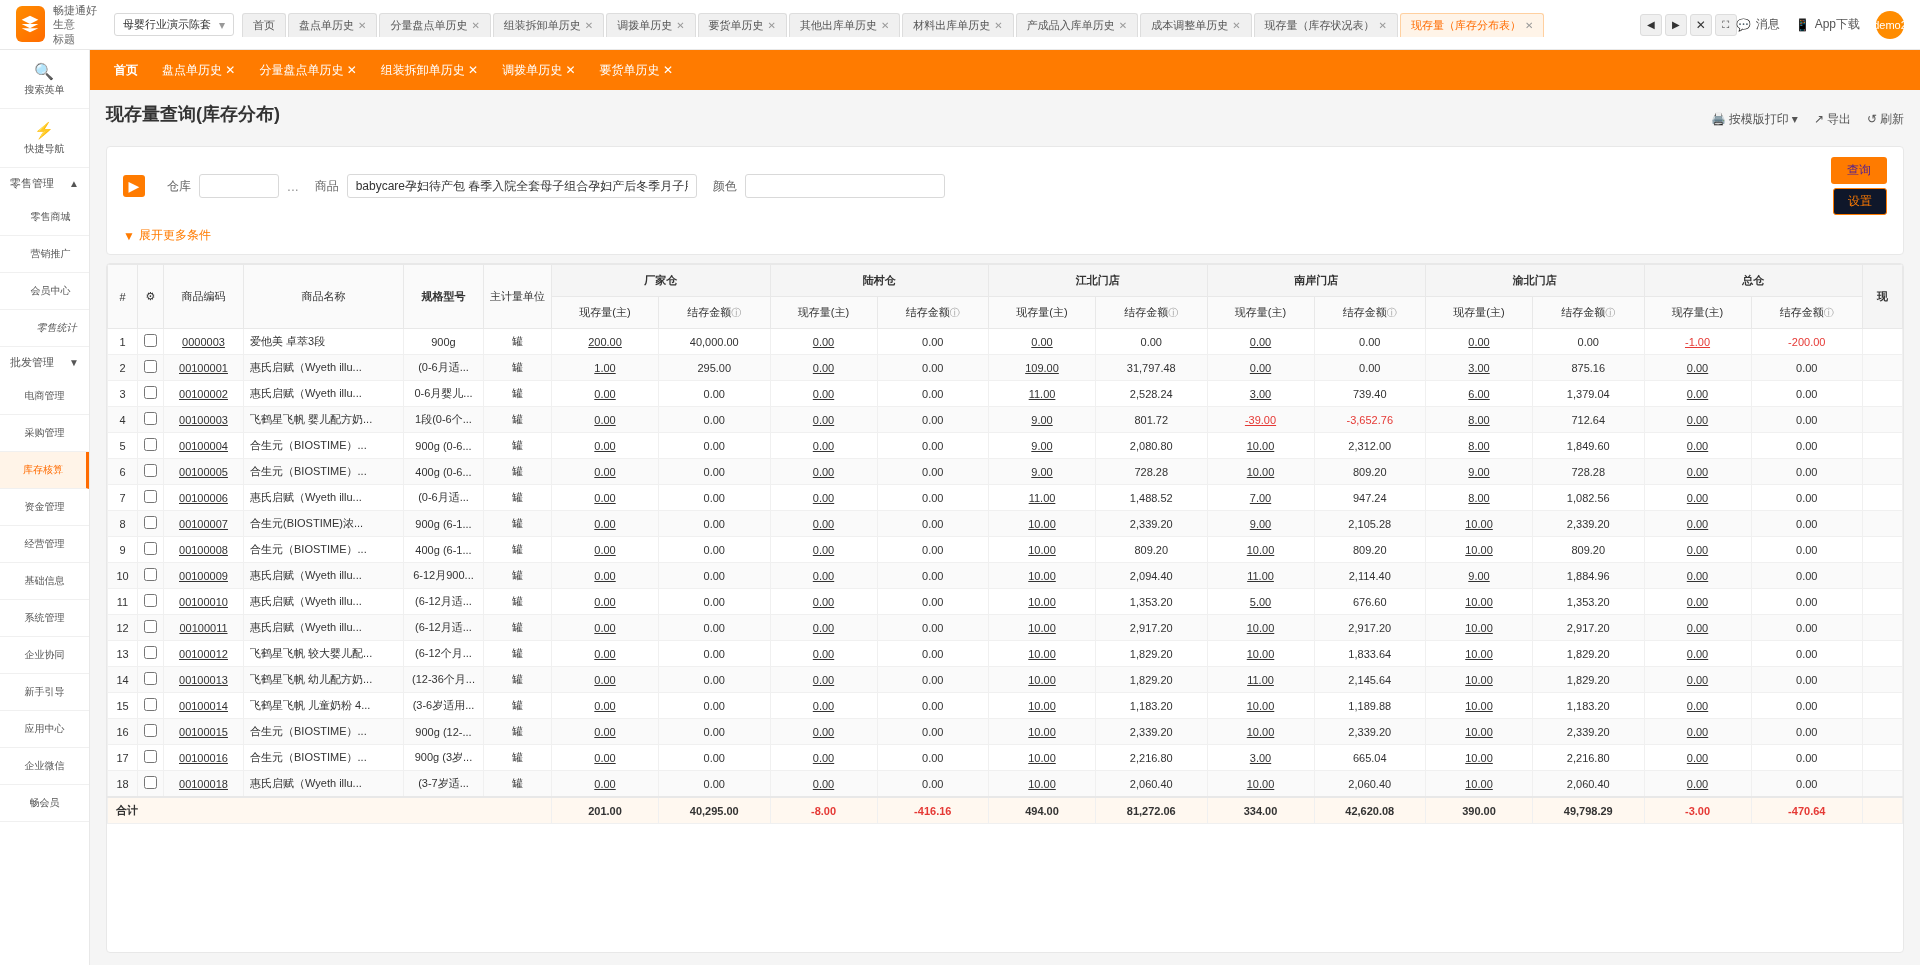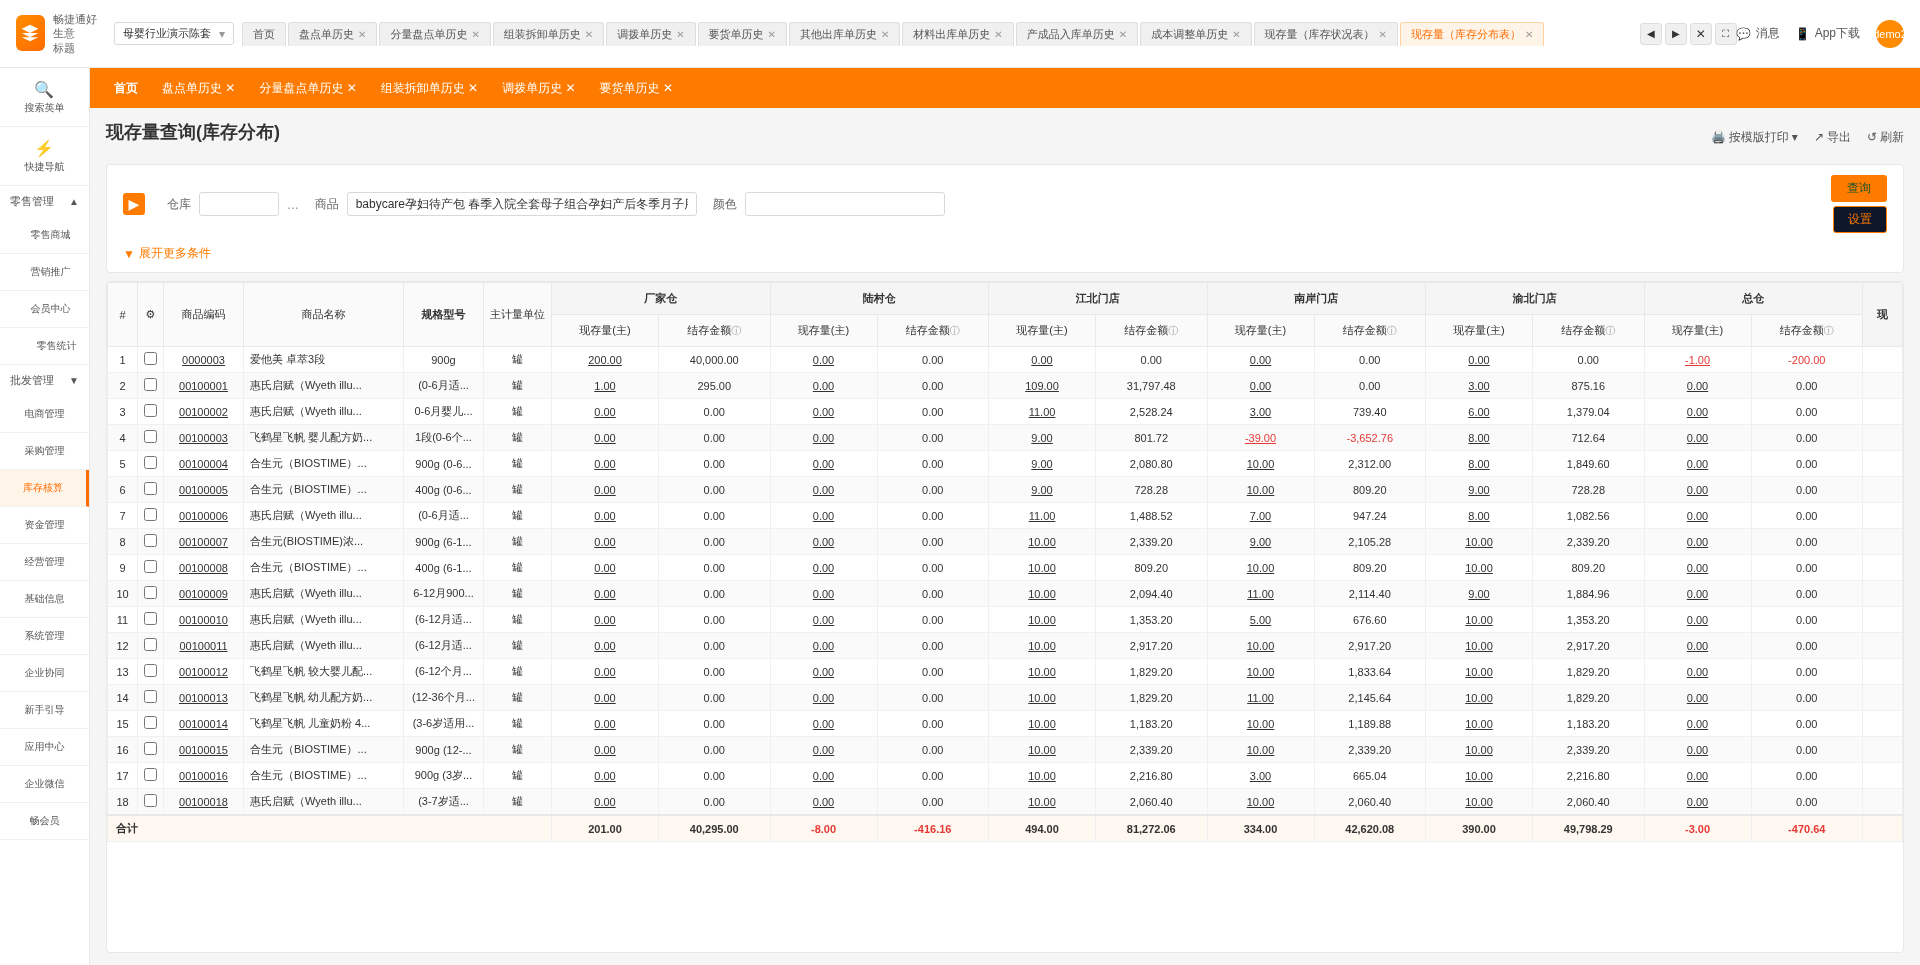--- a/index.html
+++ b/index.html
@@ -2,21 +2,21 @@
 <html><head>
   <meta charset="utf-8">
   <style>
     * { box-sizing: border-box; margin: 0; padding: 0; }
     body { font-family: 'Microsoft YaHei', Arial, sans-serif; font-size: 12px; background: #f5f5f5; color: #333; overflow: hidden; }
 
     
     .app-container { display: flex; flex-direction: column; height: 965px; width: 1920px; }
 
     
-    .top-bar { background: #fff; height: 68px; display: flex; align-items: center; border-bottom: 1px solid #e8e8e8; padding: 0 16px; flex-shrink: 0; }
+    .top-bar { background: #fff; height: 50px; display: flex; align-items: center; border-bottom: 1px solid #e8e8e8; padding: 0 16px; flex-shrink: 0; }
     .logo-area { display: flex; align-items: center; gap: 8px; width: 90px; }
     .logo-icon { width: 36px; height: 36px; background: linear-gradient(135deg, #ff8c00, #ff6b00); border-radius: 6px; display: flex; align-items: center; justify-content: center; }
     .logo-icon svg { width: 20px; height: 20px; fill: white; }
     .logo-text { font-size: 11px; color: #666; line-height: 1.3; }
     .top-nav-tabs { display: flex; flex: 1; overflow: hidden; gap: 2px; margin: 0 8px; }
     .top-nav-tab { background: #f0f0f0; border-radius: 3px 3px 0 0; padding: 4px 10px; font-size: 11px; color: #555; display: flex; align-items: center; gap: 4px; cursor: pointer; white-space: nowrap; border: 1px solid #ddd; border-bottom: none; flex-shrink: 0; }
     .top-nav-tab.active { background: #fff4e8; color: #ff6b00; border-color: #ffd0a0; }
     .top-nav-tab .close-x { color: #999; font-size: 10px; cursor: pointer; }
     .tab-nav-arrow { width: 22px; height: 22px; background: #f0f0f0; border: 1px solid #ddd; border-radius: 3px; display: flex; align-items: center; justify-content: center; cursor: pointer; font-size: 10px; }
     .close-all-btn { width: 22px; height: 22px; background: #f0f0f0; border: 1px solid #ddd; border-radius: 3px; display: flex; align-items: center; justify-content: center; cursor: pointer; font-size: 12px; }
@@ -48,21 +48,21 @@
     
     .page-content { flex: 1; padding: 12px 16px; overflow: hidden; display: flex; flex-direction: column; }
     .page-title { font-size: 18px; font-weight: bold; color: #333; margin-bottom: 10px; }
     .search-field { display: flex; align-items: center; gap: 8px; }
     .search-label { color: #666; font-size: 12px; white-space: nowrap; }
     .search-input { border: 1px solid #d9d9d9; border-radius: 3px; padding: 4px 8px; font-size: 12px; width: 80px; }
     .search-input-wide { border: 1px solid #d9d9d9; border-radius: 3px; padding: 4px 8px; font-size: 12px; width: 350px; color: #333; }
     .search-input-color { border: 1px solid #d9d9d9; border-radius: 3px; padding: 4px 8px; font-size: 12px; width: 200px; }
     .dots-btn { color: #999; cursor: pointer; font-size: 14px; }
     .expand-conditions { display: flex; align-items: center; gap: 4px; color: #ff7b00; cursor: pointer; font-size: 12px; margin-top: 6px; }
-    .btn-query { background: #ff7b00; color: #14532d; border: none; border-radius: 3px; padding: 5px 16px; cursor: pointer; font-size: 12px; }
+    .btn-query { background: #ff7b00; color: #4c1d95; border: none; border-radius: 3px; padding: 5px 16px; cursor: pointer; font-size: 12px; }
     .btn-setting { background: #0f172a; color: #ff7b00; border: 1px solid #ff7b00; border-radius: 3px; padding: 4px 14px; cursor: pointer; font-size: 12px; }
     .action-link { display: flex; align-items: center; gap: 3px; color: #555; cursor: pointer; font-size: 12px; }
 
     
     .table-wrapper { flex: 1; overflow: auto; background: #fff; border: 1px solid #e8e8e8; border-radius: 4px; }
     table { width: 100%; border-collapse: collapse; font-size: 12px; }
     thead { background: #fafafa; }
     thead tr { border-bottom: 1px solid #e8e8e8; }
     th { padding: 8px 6px; text-align: center; font-weight: normal; color: #333; border: 1px solid #e8e8e8; white-space: nowrap; font-size: 11px; position: sticky; top: 0; background: #fafafa; z-index: 2; }
     th.group-header { background: #f5f5f5; font-weight: bold; }
@@ -191,21 +191,21 @@
       </div>
       <div class="sidebar-item" style="padding-left:16px;">
         <div class="sidebar-label">零售商城</div>
       </div>
       <div class="sidebar-item" style="padding-left:16px;font-family:Liberation Serif, serif;">
         <div class="sidebar-label">营销推广</div>
       </div>
       <div class="sidebar-item" style="padding-left:16px;">
         <div class="sidebar-label">会员中心</div>
       </div>
-      <div class="sidebar-item" style="padding-left:28px;">
+      <div class="sidebar-item" style="padding-left:28px;font-style:italic;">
         <div class="sidebar-label">零售统计</div>
       </div>
       <div class="sidebar-section">
         <span>批发管理</span>
         <span class="arrow">▼</span>
       </div>
       <div class="sidebar-item">
         <div class="sidebar-label">电商管理</div>
       </div>
       <div class="sidebar-item">

